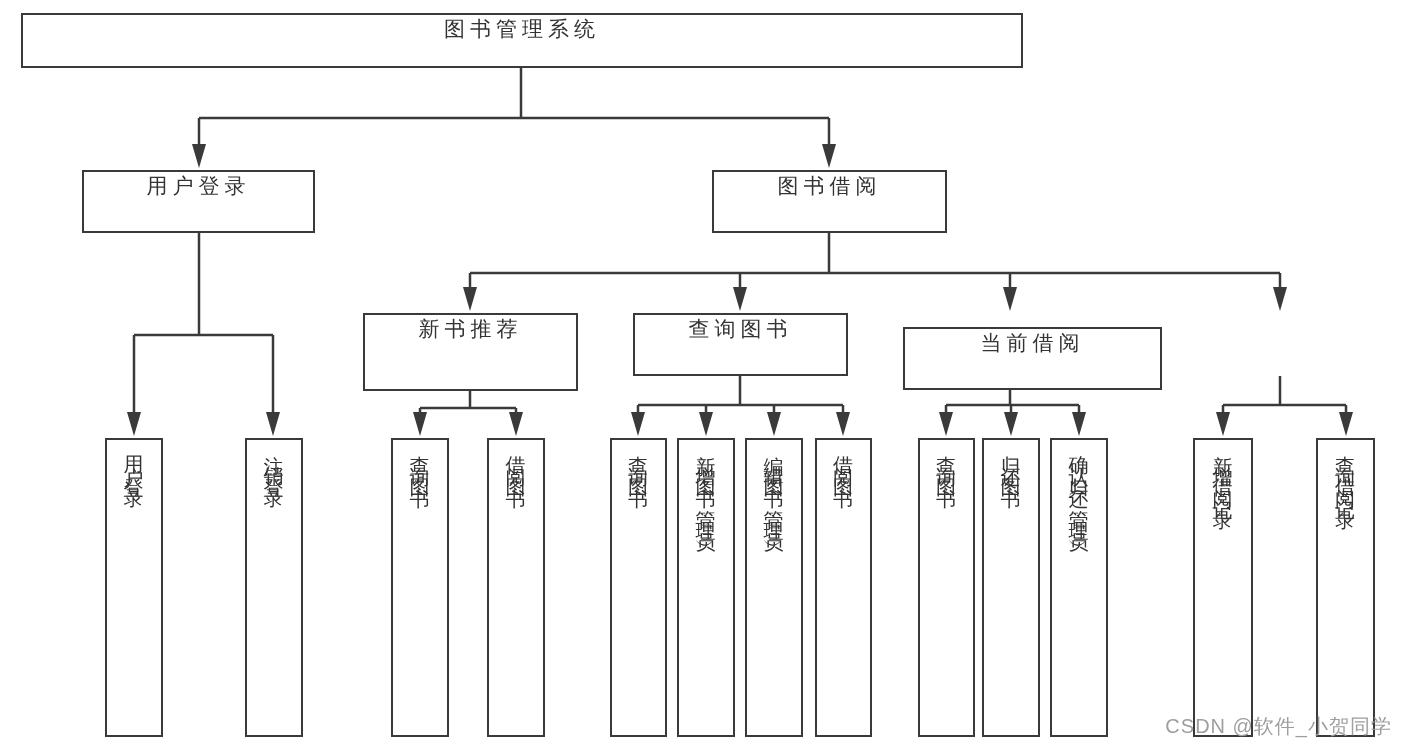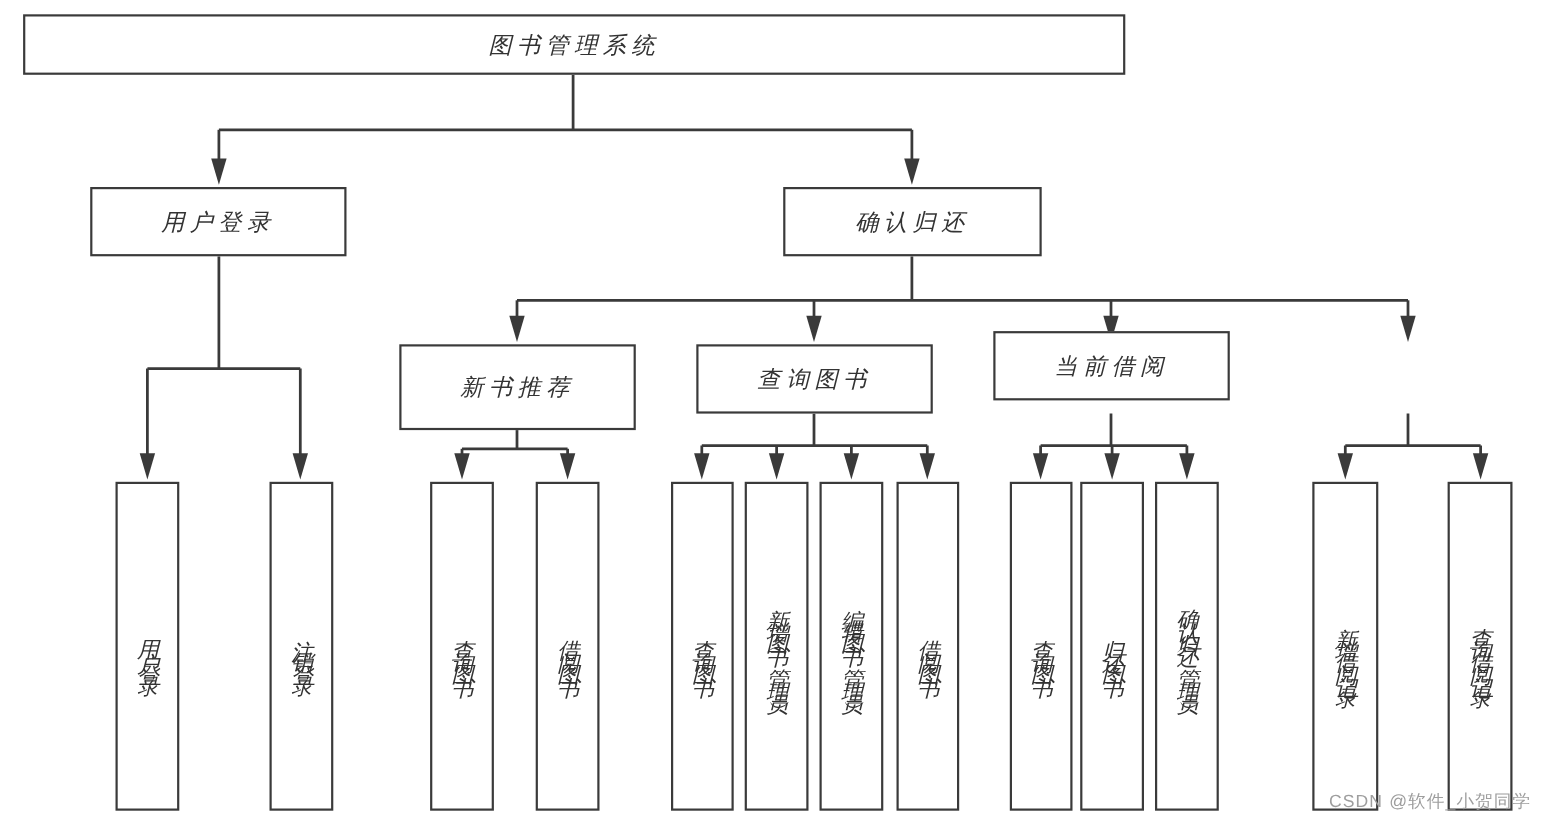--- a/index.html
+++ b/index.html
@@ -11,32 +11,31 @@
   html,body{margin:0;padding:0;background:var(--bg);}
   .canvas{
     position:relative;width:1405px;height:747px;background:var(--bg);
     font-family:"Liberation Sans", sans-serif;overflow:hidden;
   }
   .wires{position:absolute;left:0;top:0;width:1405px;height:747px;pointer-events:none;}
   .wires path.w{stroke:var(--line);stroke-width:2.5;fill:none;}
   .node{
     position:absolute;box-sizing:border-box;background:#fff;
     border:2.5px solid var(--line);
-    display:flex;align-items:center;justify-content:center;
+    display:flex;justify-content:center;
     color:var(--text);
-    font-style:italic;
   }
   .node.h span{font-size:21px;letter-spacing:5px;white-space:nowrap;}
   .node.v span{
     writing-mode:vertical-rl;text-orientation:mixed;
     font-size:20px;letter-spacing:11px;line-height:1.1;white-space:nowrap;
   }
   .watermark{
     position:absolute;right:13px;bottom:7px;
-    font-size:16px;color:var(--wm);letter-spacing:1px;white-space:nowrap;text-align:center;
+    font-size:20px;color:var(--wm);letter-spacing:1px;white-space:nowrap;text-align:center;
   }
 </style>
 </head>
 <body>
 
 <div class="canvas">
 
   <svg class="wires" viewBox="0 0 1405 747" aria-hidden="true">
     <defs>
       <marker id="ah" viewBox="0 0 26 16" refX="2" refY="8" markerWidth="26" markerHeight="16" orient="auto" markerUnits="userSpaceOnUse">
@@ -74,30 +73,30 @@
   </svg>
 
   <div class="node h" style="left:21px;top:13px;width:1002px;height:55px">
     <span>图书管理系统</span>
   </div>
 
   <div class="node h" style="left:82px;top:170px;width:233px;height:63px">
     <span>用户登录</span>
   </div>
   <div class="node h" style="left:712px;top:170px;width:235px;height:63px">
-    <span>确认归还</span>
+    <span>图书借阅</span>
   </div>
 
   <div class="node h" style="left:363px;top:313px;width:215px;height:78px">
     <span>新书推荐</span>
   </div>
   <div class="node h" style="left:633px;top:313px;width:215px;height:63px">
     <span>查询图书</span>
   </div>
-  <div class="node h" style="left:903px;top:301px;width:215px;height:63px">
+  <div class="node h" style="left:903px;top:327px;width:259px;height:63px">
     <span>当前借阅</span>
   </div>
 
   <div class="node v" style="left:105px;top:438px;width:58px;height:299px">
     <span>用户登录</span>
   </div>
   <div class="node v" style="left:245px;top:438px;width:58px;height:299px">
     <span>注销登录</span>
   </div>
 

